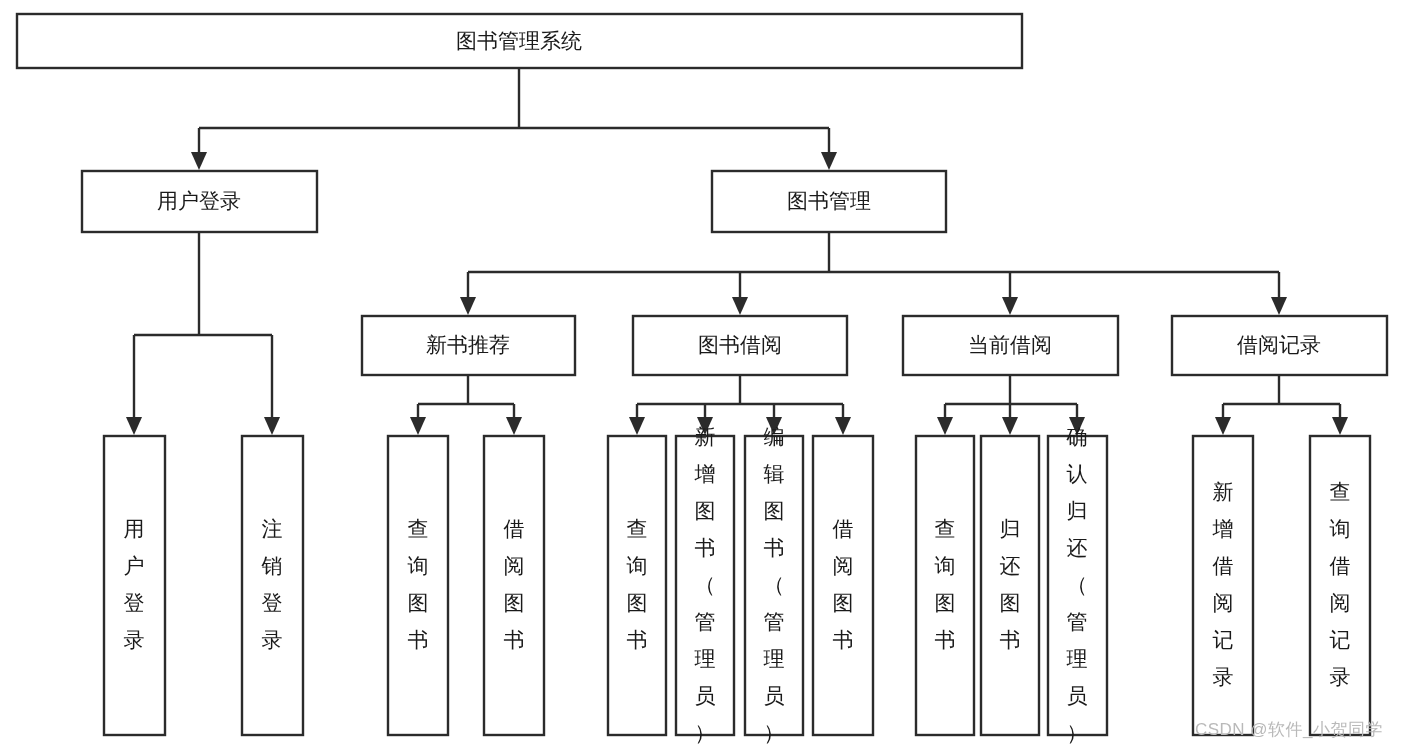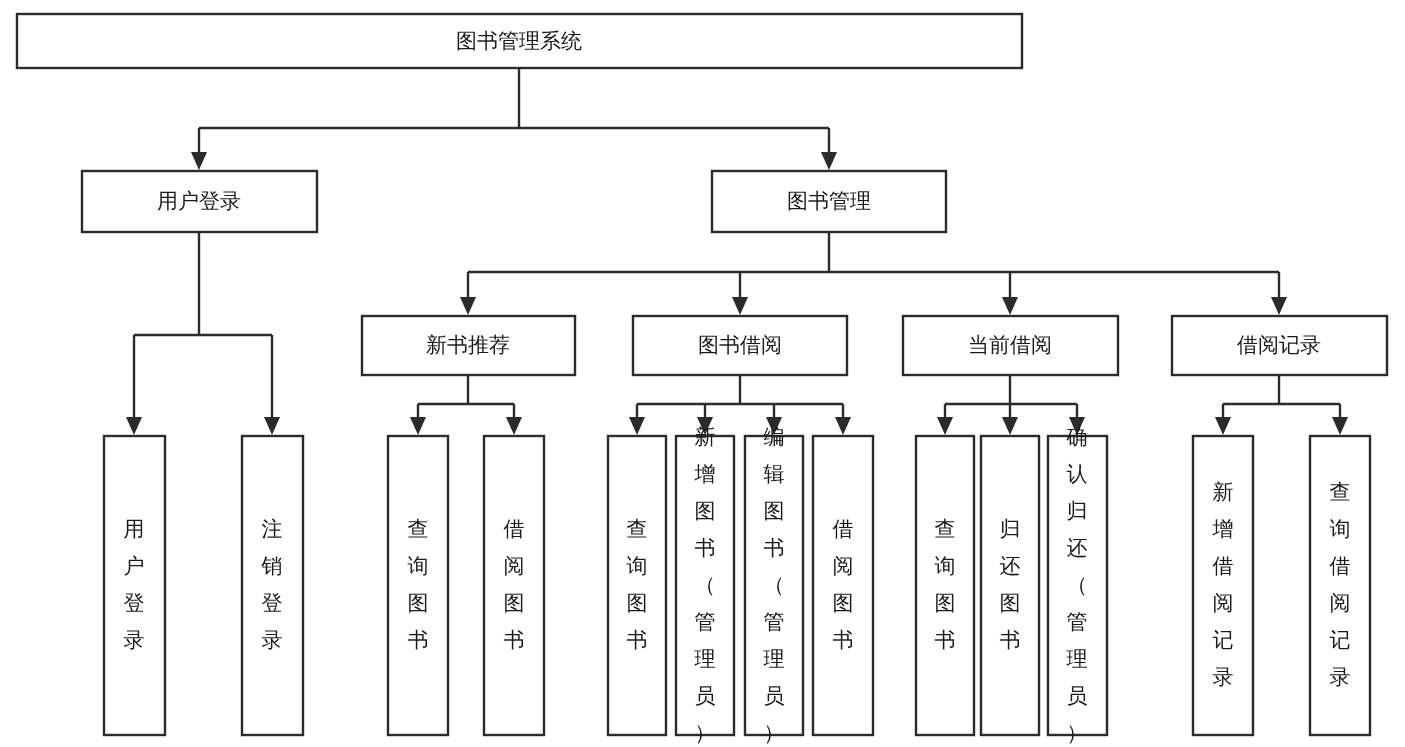--- a/index.html
+++ b/index.html
@@ -245,14 +245,15 @@
       <text class="node-label-v" x="1223" y="586"><tspan x="1223" y="493.5" dominant-baseline="middle">新</tspan><tspan x="1223" y="530.5" dominant-baseline="middle">增</tspan><tspan x="1223" y="567.5" dominant-baseline="middle">借</tspan><tspan x="1223" y="604.5" dominant-baseline="middle">阅</tspan><tspan x="1223" y="641.5" dominant-baseline="middle">记</tspan><tspan x="1223" y="678.5" dominant-baseline="middle">录</tspan></text>
     </g>
 
     <g>
       <rect class="node-rect" x="1310" y="436" width="60" height="299"></rect>
       <text class="node-label-v" x="1340" y="586"><tspan x="1340" y="493.5" dominant-baseline="middle">查</tspan><tspan x="1340" y="530.5" dominant-baseline="middle">询</tspan><tspan x="1340" y="567.5" dominant-baseline="middle">借</tspan><tspan x="1340" y="604.5" dominant-baseline="middle">阅</tspan><tspan x="1340" y="641.5" dominant-baseline="middle">记</tspan><tspan x="1340" y="678.5" dominant-baseline="middle">录</tspan></text>
     </g>
 
   </svg>
 
+  <div class="watermark">CSDN @软件_小贺同学</div>
 
 </div>
 
 </body></html>

